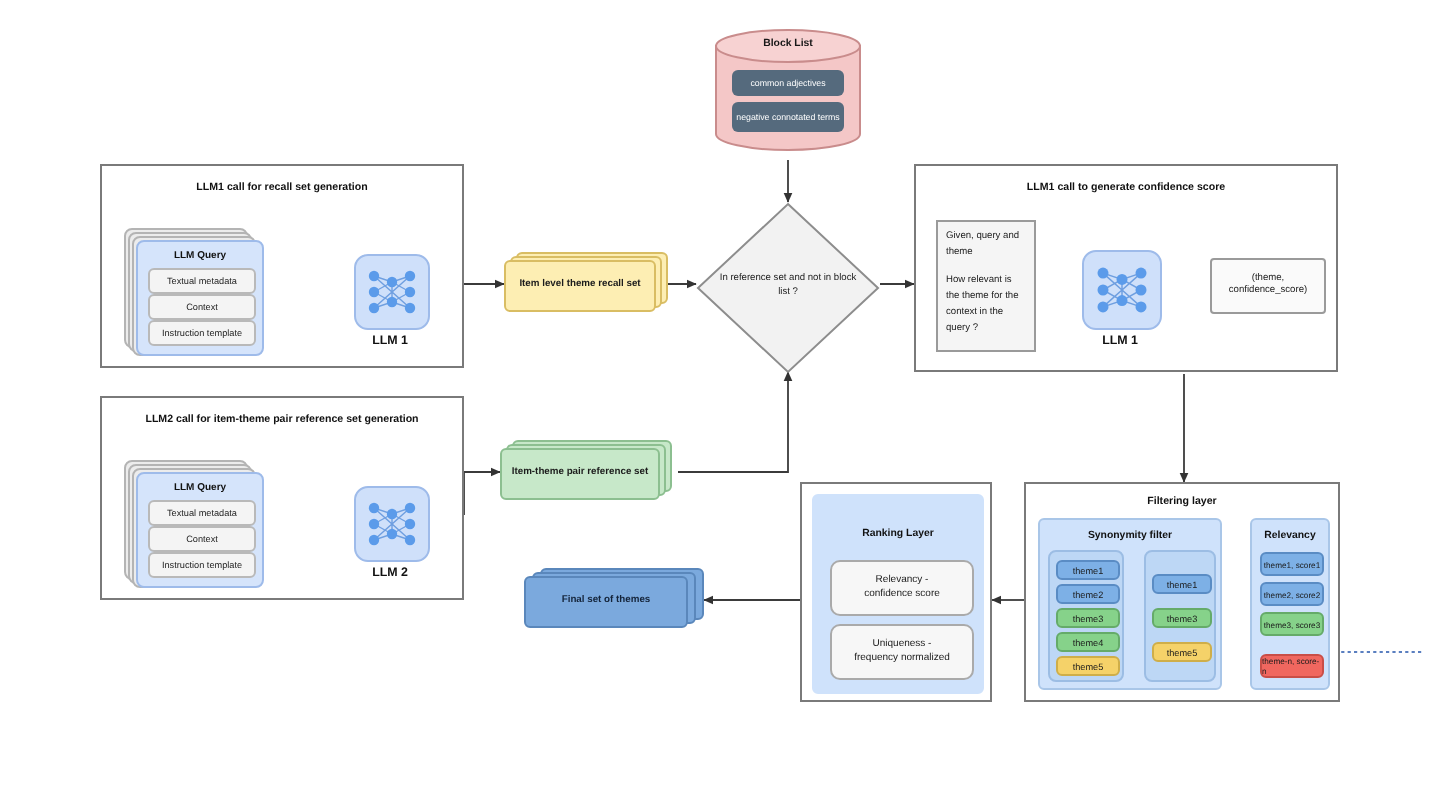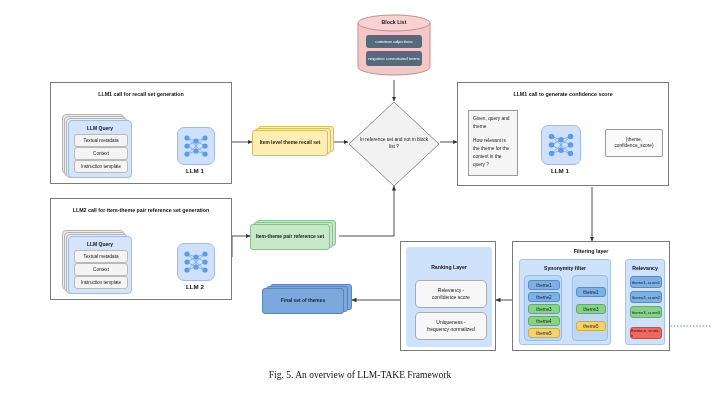--- a/index.html
+++ b/index.html
@@ -258,15 +258,14 @@
 
     <div class="subpanel" style="left:112px;top:17px;width:40px;height:86px;">
       <div class="sub-title" style="top:5px;">Relevancy</div>
       <div class="themebox" style="left:4px;top:16px;width:32px;height:12px;background:#7db0e6;border:1px solid #5a8cc4;font-size:4.1px;">theme1, score1</div>
       <div class="themebox" style="left:4px;top:31px;width:32px;height:12px;background:#7db0e6;border:1px solid #5a8cc4;font-size:4.1px;">theme2, score2</div>
       <div class="themebox" style="left:4px;top:46px;width:32px;height:12px;background:#86d28a;border:1px solid #65ab69;font-size:4.1px;">theme3, score3</div>
       <div class="themebox" style="left:4px;top:67px;width:32px;height:12px;background:#f0675f;border:1px solid #c94e47;font-size:4.1px;">theme-n, score-n</div>
     </div>
   </div>
 
-  <div class="caption" style="top:370px;">Fig. 5.   An overview of LLM-TAKE Framework</div>
 
 </div>
 
 </body></html>

